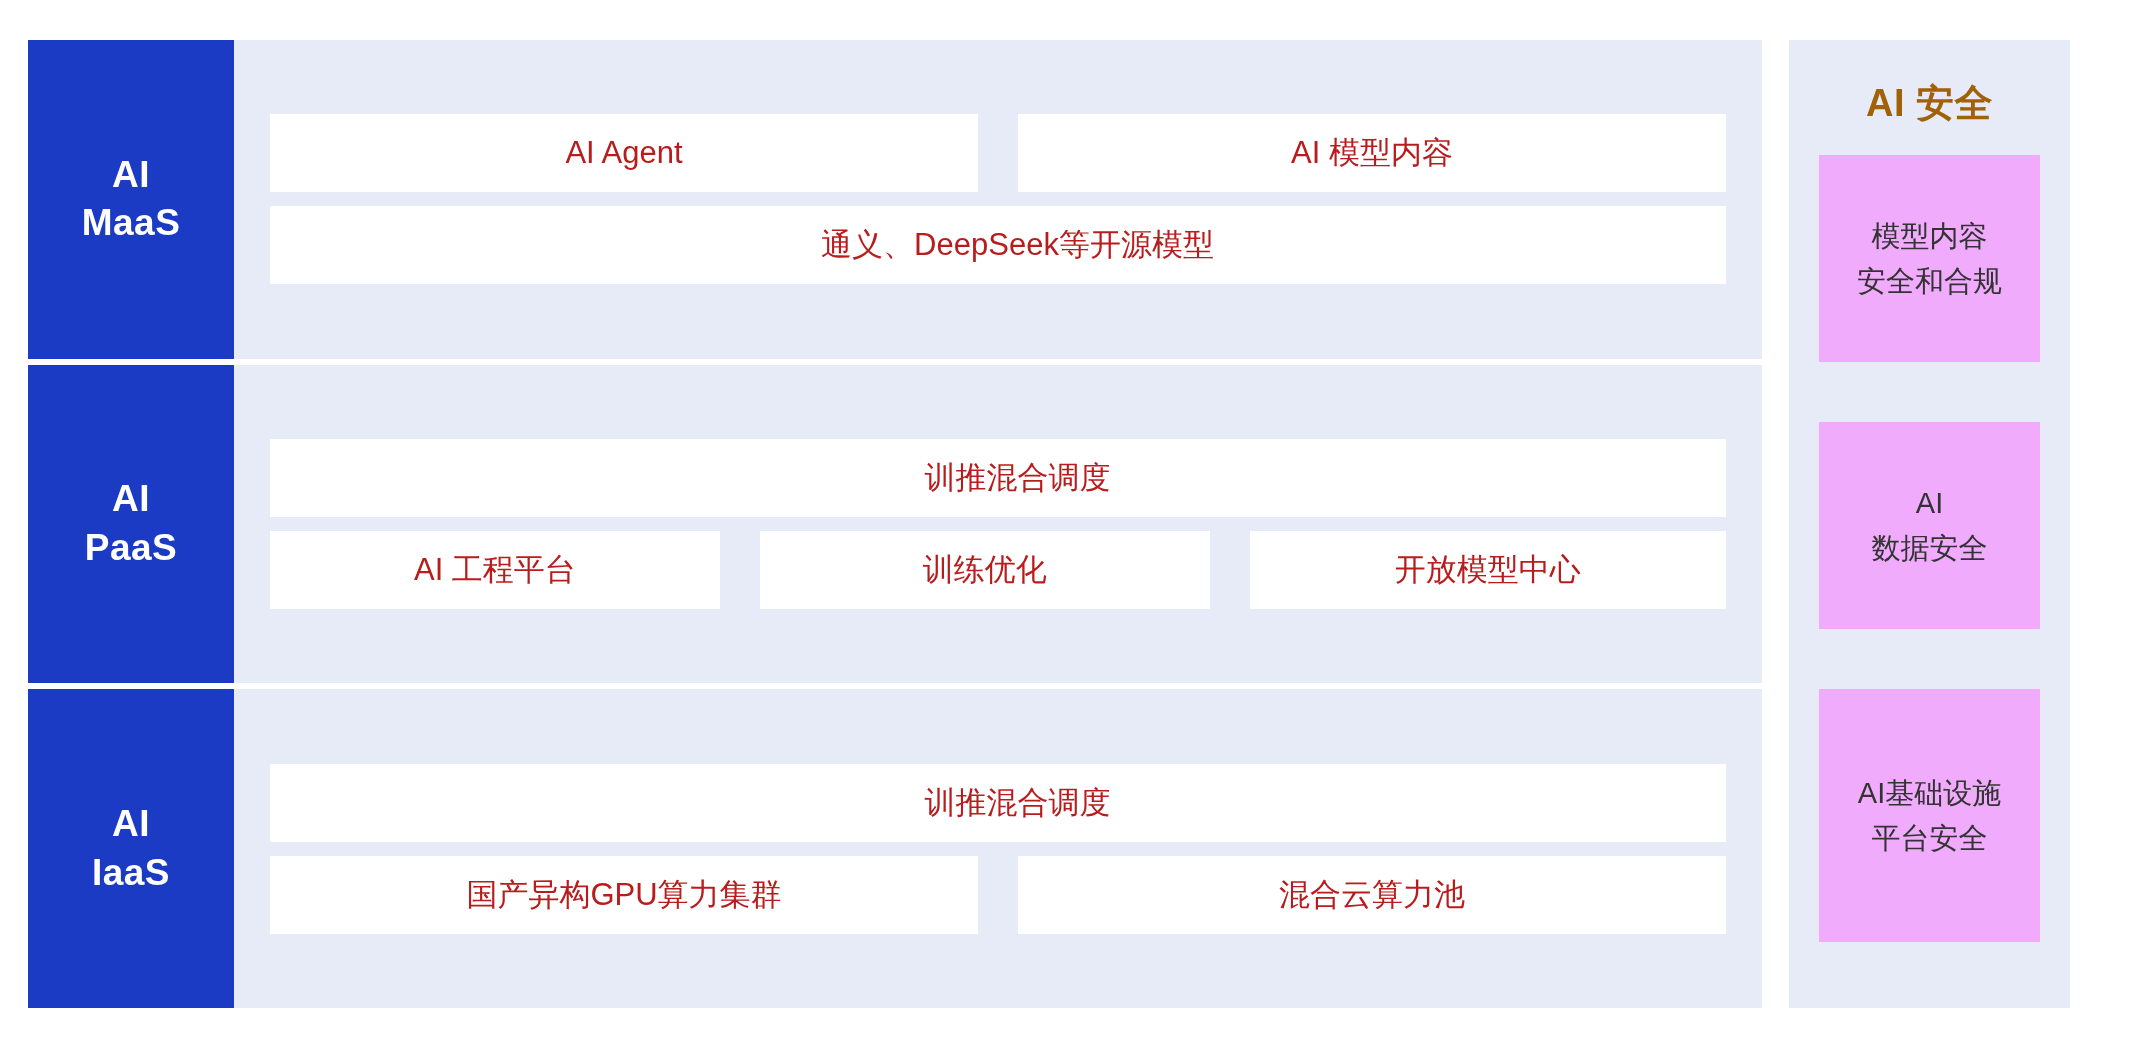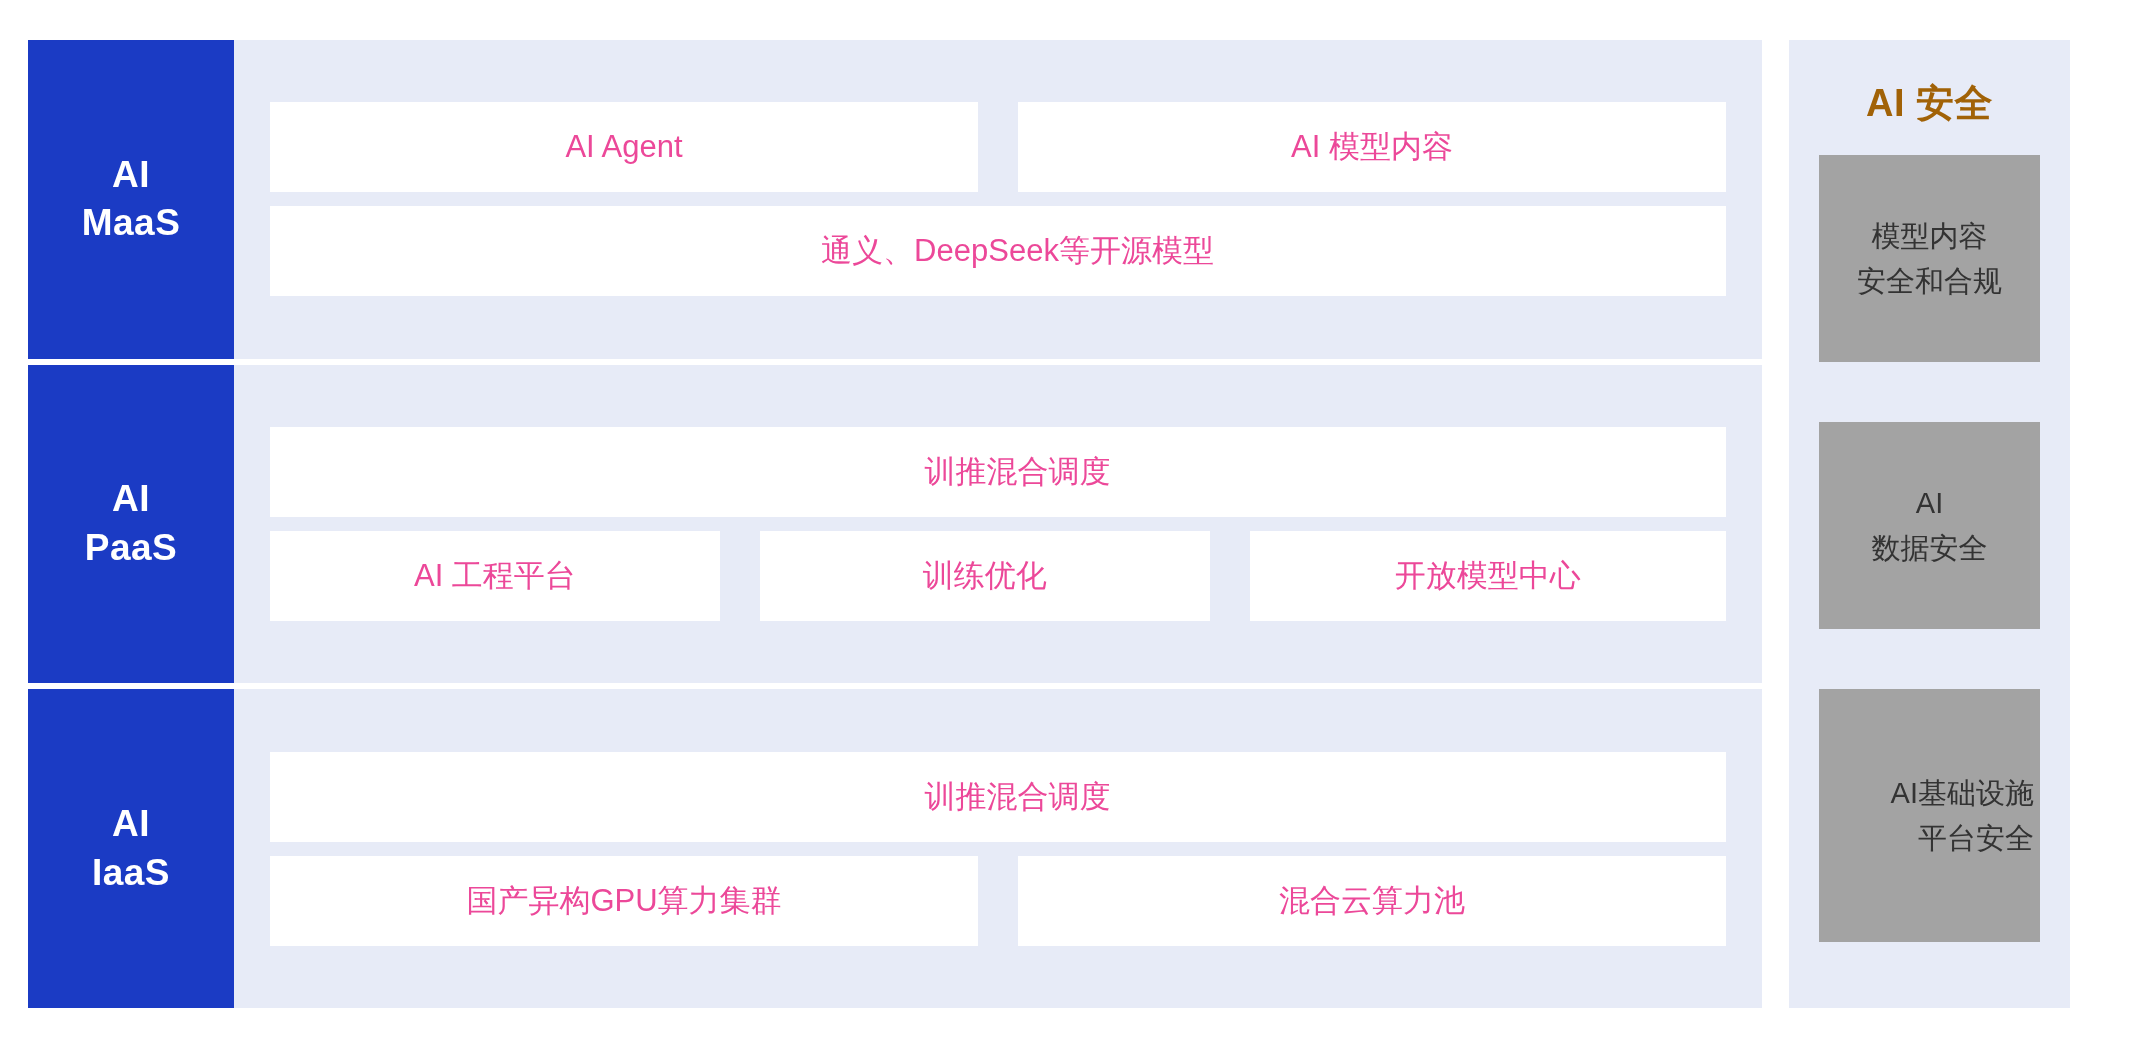--- a/index.html
+++ b/index.html
@@ -59,23 +59,23 @@
     gap: 14px;
     padding: 0 36px;
   }
   .cell-row {
     display: flex;
     flex-direction: row;
     gap: 40px;
   }
   .cell {
     background: #ffffff;
-    color: #ec4899;
+    color: #b91c1c;
     font-size: 31px;
-    height: 90px;
+    height: 78px;
     display: flex;
     align-items: center;
     justify-content: center;
     flex: 1 1 0;
     white-space: nowrap;
   }
   .cell.wide { flex: 1 1 100%; padding-left: 39px; }
 
   
   #security-panel {
@@ -101,34 +101,34 @@
   .sec-list {
     flex: 1 1 auto;
     width: 100%;
     display: flex;
     flex-direction: column;
     justify-content: flex-start;
     gap: 60px;
     padding: 0 30px 40px 30px;
   }
   .sec-card {
-    background: #a3a3a3;
+    background: #f0abfc;
     color: #333333;
     font-size: 29px;
     line-height: 1.55;
     text-align: center;
     display: flex;
     flex-direction: column;
     align-items: center;
     justify-content: center;
     padding: 16px 6px;
   }
   .sec-card.c1 { height: 207px; }
   .sec-card.c2 { height: 207px; }
-  .sec-card.c3 { height: 253px; align-items: flex-end; }
+  .sec-card.c3 { height: 253px; }
   .sec-card .sl { display: block; white-space: nowrap; }
 </style>
 </head>
 <body>
 
 <div id="stage">
 
   <div id="left-panel">
 
     <div class="layer-row">

